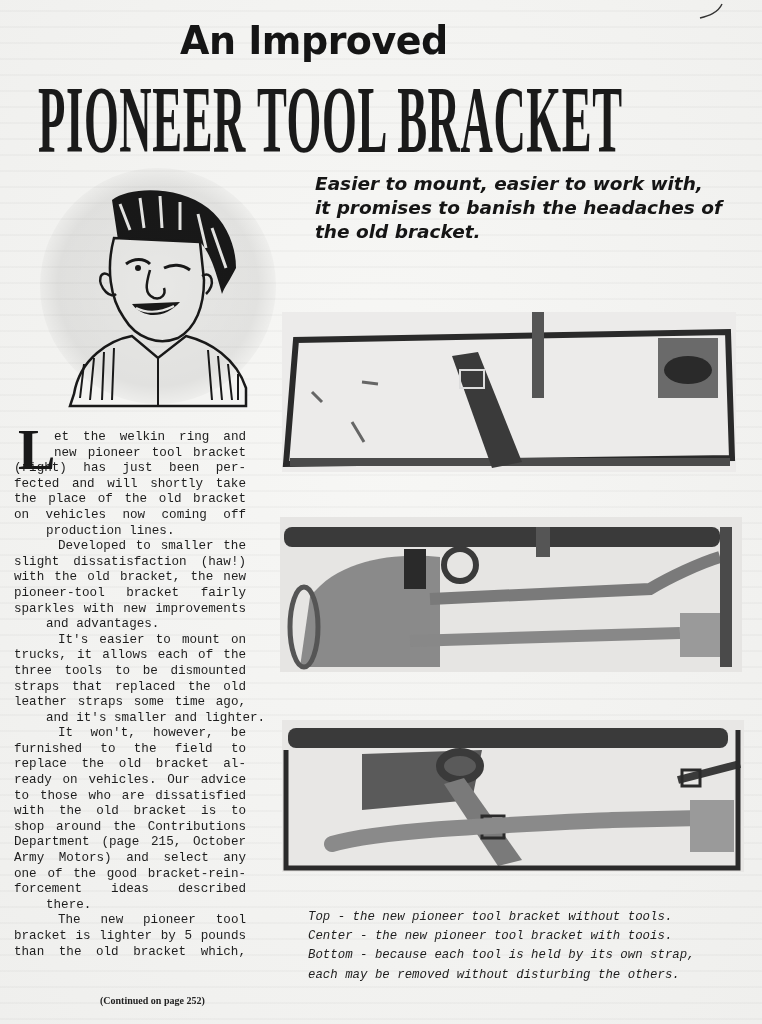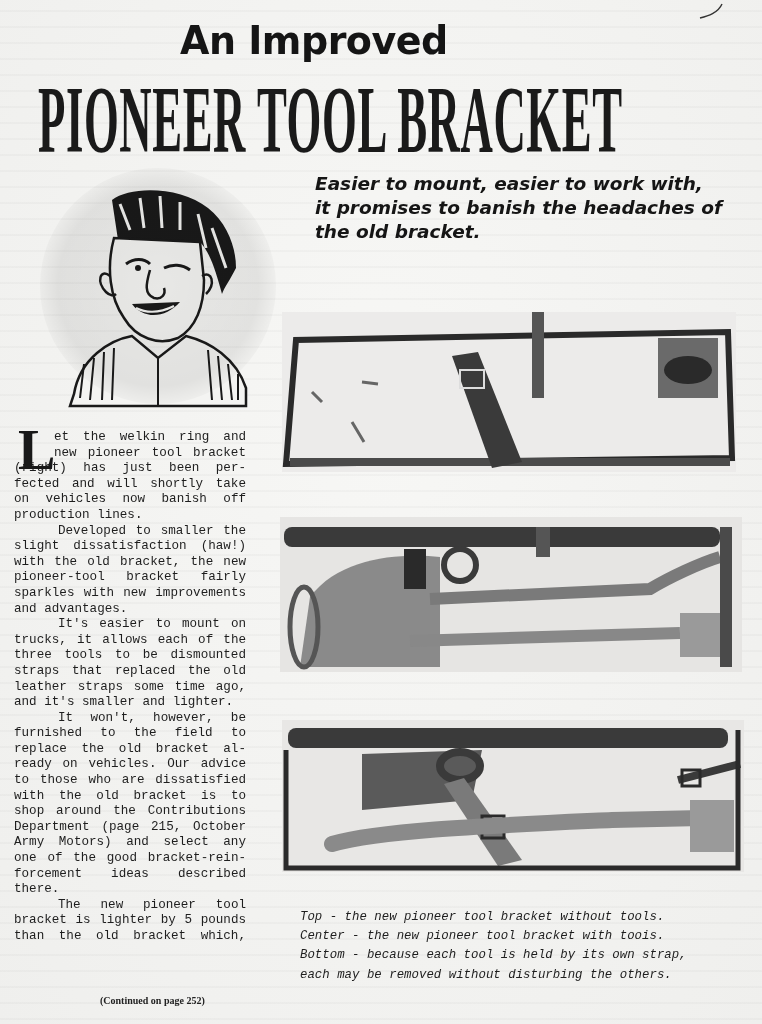--- a/index.html
+++ b/index.html
@@ -38,40 +38,40 @@
     .portrait { position: absolute; left: 40px; top: 168px; width: 236px; height: 240px; }
     .portrait .halo { position: absolute; left: 0; top: 0; width: 236px; height: 236px; border-radius: 50%;
       background: radial-gradient(circle, rgba(0,0,0,0.05) 0%, rgba(0,0,0,0.08) 60%, rgba(0,0,0,0.02) 72%, transparent 74%); }
 
     .body-col {
       position: absolute; left: 14px; top: 430px; width: 232px;
       font-family: "Liberation Mono", monospace; font-size: 12.6px; line-height: 15.6px;
       color: #1e1e1e;
     }
     .body-col .line { white-space: nowrap; text-align: justify; text-align-last: justify; display: block; }
-    .body-col .line.last { text-align-last: left; }
+    .body-col .line.last { text-align-last: left; margin-left: 32px; }
     .body-col .indent { padding-left: 44px; }
     .body-col .dropcap-line { padding-left: 40px; }
     .dropcap {
       position: absolute; left: 4px; top: -8px;
       font-family: "Liberation Serif", serif; font-weight: bold; font-size: 56px; line-height: 56px; color: #181818;
     }
     .continued {
       position: absolute; left: 100px; top: 995px;
       font-family: "Liberation Serif", serif; font-weight: bold; font-size: 10px; color: #222;
     }
 
     .photo { position: absolute; background: #e9e9e7; }
     .photo svg { position: absolute; inset: 0; width: 100%; height: 100%; }
     .photo1 { left: 282px; top: 312px; width: 454px; height: 160px; }
     .photo2 { left: 280px; top: 517px; width: 462px; height: 155px; }
     .photo3 { left: 282px; top: 720px; width: 462px; height: 152px; }
 
     .caption {
-      position: absolute; left: 300px; top: 908px; width: 440px;
+      position: absolute; left: 308px; top: 908px; width: 440px;
       font-family: "Liberation Mono", monospace; font-style: italic;
       font-size: 12.4px; line-height: 19.2px; color: #1e1e1e;
     }
     .caption div { white-space: nowrap; }
   </style>
 </head>
 <body>
 
 <div class="page">
   <div class="bleed"></div>
@@ -111,21 +111,22 @@
       <path d="M118 190 L118 238" stroke="#1a1a1a" stroke-width="2"></path>
     </svg>
   </div>
 
   <div class="body-col">
     <span class="dropcap">L</span>
     <span class="line dropcap-line">et the welkin ring and</span>
     <span class="line dropcap-line">new pioneer tool bracket</span>
     <span class="line">(right) has just been per-</span>
     <span class="line">fected and will shortly take</span>
-    <span class="line">on vehicles now banish off</span>
+    <span class="line">the place of the old bracket</span>
+    <span class="line">on vehicles now coming off</span>
     <span class="line last">production lines.</span>
     <span class="line indent">Developed to smaller the</span>
     <span class="line">slight dissatisfaction (haw!)</span>
     <span class="line">with the old bracket, the new</span>
     <span class="line">pioneer-tool bracket fairly</span>
     <span class="line">sparkles with new improvements</span>
     <span class="line last">and advantages.</span>
     <span class="line indent">It's easier to mount on</span>
     <span class="line">trucks, it allows each of the</span>
     <span class="line">three tools to be dismounted</span>

